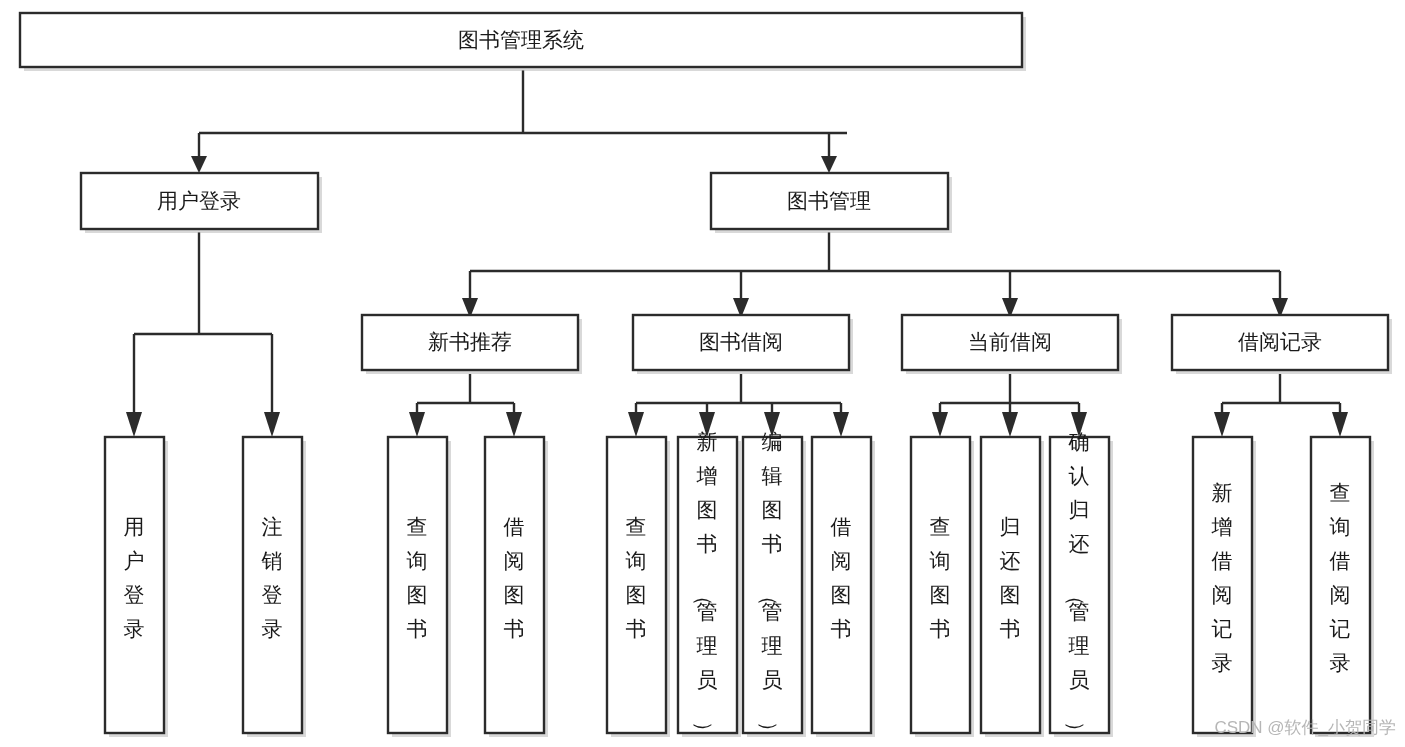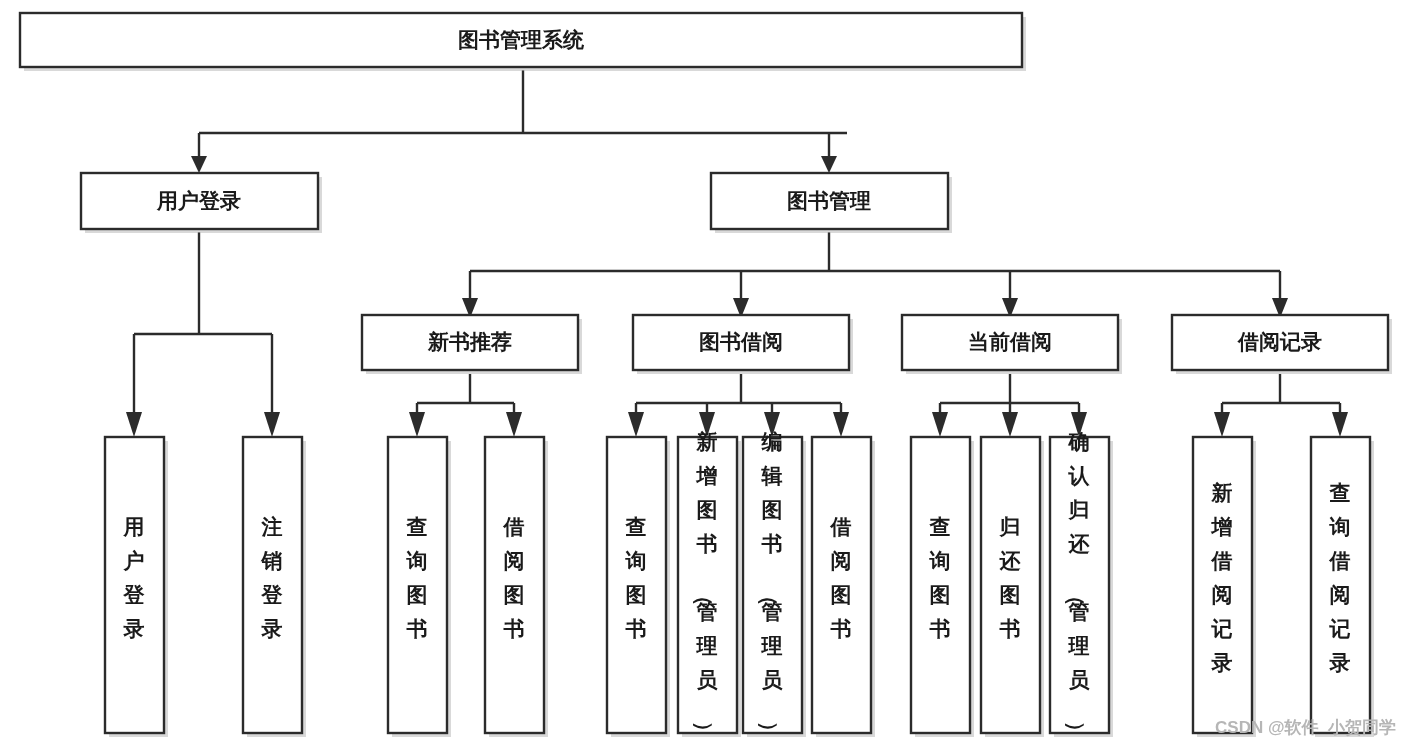--- a/index.html
+++ b/index.html
@@ -11,21 +11,20 @@
     width: 1405px;
     height: 747px;
     overflow: hidden;
     font-family: "Liberation Sans", sans-serif;
   }
   #diagram-root {
     position: relative;
     width: 1405px;
     height: 747px;
     background: #ffffff;
-    font-weight: bold;
   }
   svg#flow-svg {
     position: absolute;
     left: 0;
     top: 0;
     width: 1405px;
     height: 747px;
     display: block;
   }
   .node-rect {

